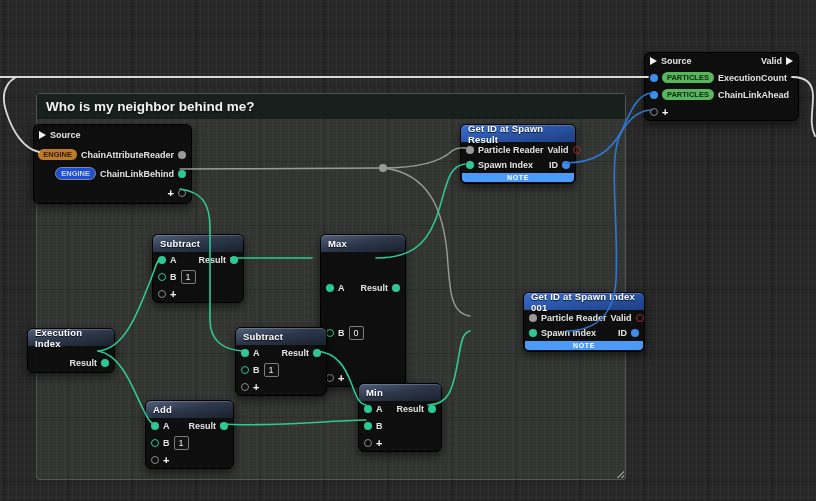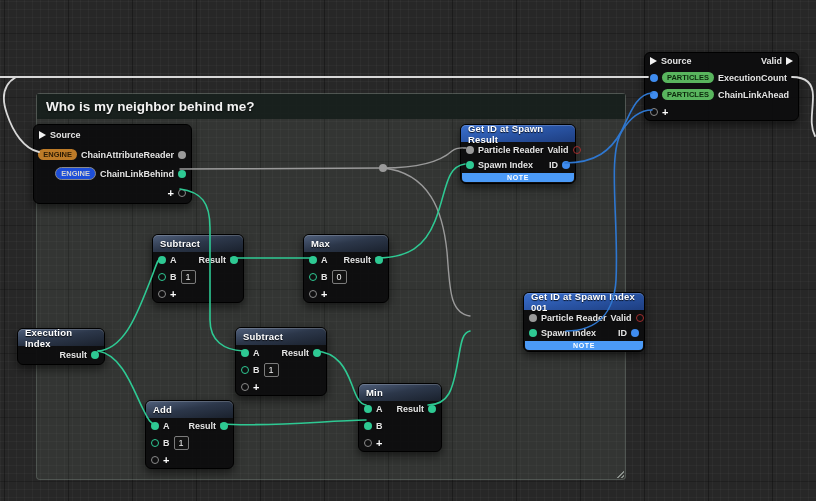--- a/index.html
+++ b/index.html
@@ -85,21 +85,21 @@
             <span class="pin circ" style="background: rgb(46, 201, 147);"></span>
           </span>
         </div>
         <div class="row end" style="height: 20px;">
           <span class="grp">
             <span class="plus">+</span>
             <span class="pin circ" style="border: 1.5px solid rgb(138, 138, 138);"></span>
           </span>
         </div>
       </div>
-      <div class="node" style="left: 17px; top: 328px; width: 86px;">
+      <div class="node" style="left: 27px; top: 328px; width: 86px; gap: 8px;">
         <div class="hdr hdr-steel">Execution Index</div>
         <div class="row end" style="height: 18px;">
           <span class="grp">
             <span class="lbl">Result</span>
             <span class="pin circ" style="background: rgb(46, 201, 147);"></span>
           </span>
         </div>
       </div>
       <div class="node" style="left: 152px; top: 234px; width: 90px;">
         <div class="hdr hdr-steel">Subtract</div>
@@ -120,21 +120,21 @@
             <span class="vbox">1</span>
           </span>
         </div>
         <div class="row" style="height: 17px;">
           <span class="grp">
             <span class="pin circ" style="border: 1.5px solid rgb(138, 138, 138);"></span>
             <span class="plus">+</span>
           </span>
         </div>
       </div>
-      <div class="node" style="left: 303px; top: 234px; width: 84px;">
+      <div class="node" style="left: 320px; top: 234px; width: 84px; gap: 28px;">
         <div class="hdr hdr-steel">Max</div>
         <div class="row between" style="height: 16px;">
           <span class="grp">
             <span class="pin circ" style="background: rgb(46, 201, 147);"></span>
             <span class="lbl">A</span>
           </span>
           <span class="grp">
             <span class="lbl">Result</span>
             <span class="pin circ" style="background: rgb(46, 201, 147);"></span>
           </span>

